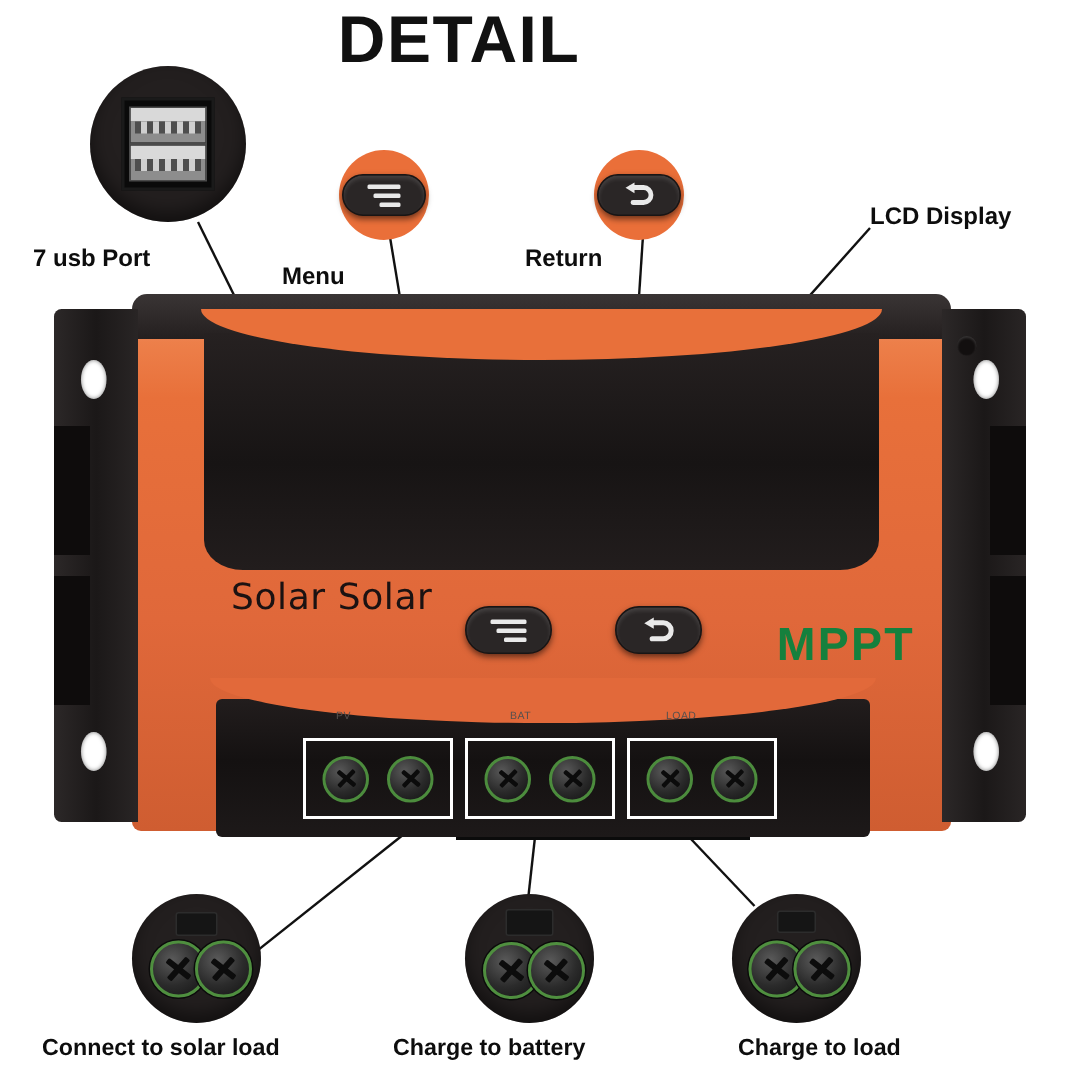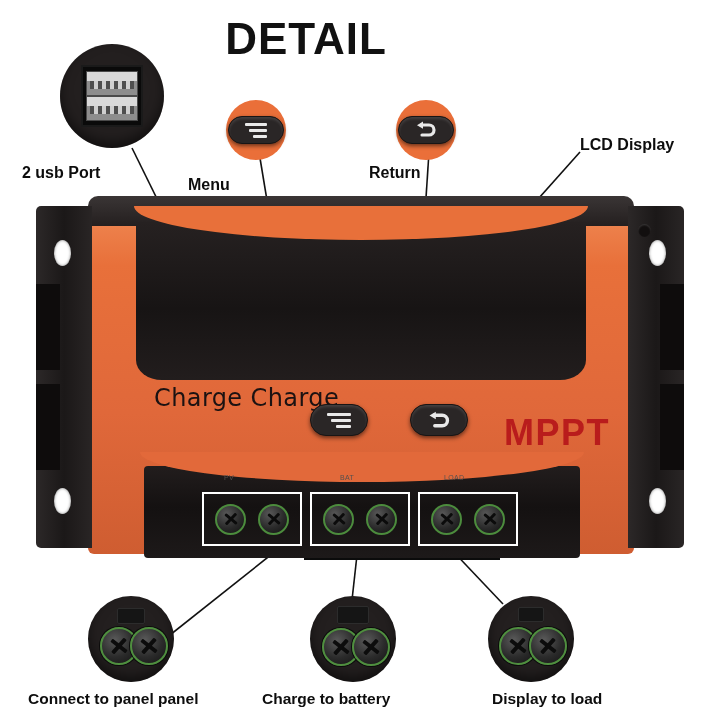--- a/index.html
+++ b/index.html
@@ -7,21 +7,21 @@
     width:720px;height:720px;
     background:#ffffff;
     font-family:"Liberation Sans", sans-serif;
     position:relative;
     overflow:hidden;
   }
   .stage{position:absolute;inset:0;}
 
   
   .title{
-    position:absolute;left:0;top:14px;width:612px;
+    position:absolute;left:0;top:2px;width:612px;
     text-align:center;
     font-size:44px;font-weight:bold;letter-spacing:1px;
     color:#111;
   }
 
   
   .lbl{
     position:absolute;
     font-size:15.5px;font-weight:bold;color:#0d0d0d;
     white-space:nowrap;
@@ -174,21 +174,21 @@
   
   .brand{
     position:absolute;left:118px;top:190px;width:230px;
     font-size:24px;font-weight:normal;color:#1b1212;
     line-height:1.08;letter-spacing:.4px;
     font-family:"DejaVu Sans", sans-serif;
   }
   .brand .l2{padding-left:14px;}
   .mppt{
     position:absolute;right:74px;top:216px;
-    font-size:36px;font-weight:bold;color:#b91c1c;letter-spacing:1.5px;
+    font-size:31px;font-weight:bold;color:#15803d;letter-spacing:1.5px;
   }
 
   
   .dev-btn{position:absolute;width:56px;height:30px;}
   .dev-btn-menu{left:274px;top:208px;}
   .dev-btn-ret{left:374px;top:208px;}
 
   
   .led{
     position:absolute;right:33px;top:28px;width:13px;height:13px;border-radius:50%;
@@ -247,42 +247,42 @@
       <line x1="503" y1="604" x2="448" y2="546"></line>
     </g>
   </svg>
 
   <div class="bubble bubble-dark" style="left:60px;top:44px;width:104px;height:104px;">
     <div class="usb-zoom">
       <div class="usb-slot"></div>
       <div class="usb-slot"></div>
     </div>
   </div>
-  <div class="lbl lbl-lg" style="left:22px;top:164px;">2 usb Port</div>
+  <div class="lbl lbl-lg" style="left:22px;top:164px;">7 usb Port</div>
 
   <div class="bubble bubble-orange" style="left:226px;top:100px;width:60px;height:60px;">
     <div class="pill" style="width:54px;height:26px;">
       <div class="menu-glyph">
         <i style="width:22px;"></i>
           <i style="width:18px;"></i>
           <i style="width:14px;"></i>
       </div>
     </div>
   </div>
   <div class="lbl lbl-lg" style="left:188px;top:176px;">Menu</div>
 
   <div class="bubble bubble-orange" style="left:396px;top:100px;width:60px;height:60px;">
     <div class="pill" style="width:54px;height:26px;">
       <svg width="26" height="18" viewBox="0 0 26 18">
         <path d="M8 4 H16 a5 5 0 0 1 0 10 H9" stroke="#e9e9e9" stroke-width="3.2" fill="none" stroke-linecap="round"></path>
         <path d="M10 0.6 L4 4.2 L10 7.8 Z" fill="#e9e9e9"></path>
       </svg>
     </div>
   </div>
-  <div class="lbl lbl-lg" style="left:350px;top:164px;margin-left:19px;">Return</div>
+  <div class="lbl lbl-lg" style="left:350px;top:164px;">Return</div>
 
   <div class="lbl lbl-lg" style="left:580px;top:136px;">LCD Display</div>
 
   <div class="device">
 
     <div class="dev-body"></div>
     <div class="dev-top-bevel"></div>
 
     <div class="bracket bracket-l">
       <div class="notch notch-a"></div>
@@ -348,21 +348,21 @@
       <div class="lcd-bat-row">
         <span>BAT</span>
         <span class="arrow-glyph" style="font-size:14px;">→</span>
       </div>
       <div class="lcd-12v">12V</div>
       <div class="lcd-value">12.6</div>
       <div class="lcd-unit">V</div>
     </div>
 
     <div class="brand">
-      <div>Charge Charge</div>
+      <div>Solar Solar</div>
     </div>
     <div class="mppt">MPPT</div>
 
     <div class="pill dev-btn dev-btn-menu">
       <div class="menu-glyph">
         <i style="width:24px;"></i>
           <i style="width:20px;"></i>
           <i style="width:15px;"></i>
       </div>
     </div>
@@ -393,33 +393,33 @@
     </div>
   </div>
 
   <div class="bubble bubble-dark" style="left:88px;top:596px;width:86px;height:86px;">
     <div class="term-zoom">
       <div class="term-tab" style="left:29px;top:12px;width:26px;height:14px;"></div>
       <div class="term-screw" style="left:12px;top:31px;"></div>
       <div class="term-screw" style="left:42px;top:31px;"></div>
     </div>
   </div>
-  <div class="lbl" style="left:28px;top:690px;">Connect to panel panel</div>
+  <div class="lbl" style="left:28px;top:690px;">Connect to solar load</div>
 
   <div class="bubble bubble-dark" style="left:310px;top:596px;width:86px;height:86px;">
     <div class="term-zoom">
       <div class="term-tab" style="left:27px;top:10px;width:30px;height:16px;"></div>
       <div class="term-screw" style="left:12px;top:32px;"></div>
       <div class="term-screw" style="left:42px;top:32px;"></div>
     </div>
   </div>
   <div class="lbl" style="left:262px;top:690px;">Charge to battery</div>
 
   <div class="bubble bubble-dark" style="left:488px;top:596px;width:86px;height:86px;">
     <div class="term-zoom">
       <div class="term-tab" style="left:30px;top:11px;width:24px;height:13px;"></div>
       <div class="term-screw" style="left:11px;top:31px;"></div>
       <div class="term-screw" style="left:41px;top:31px;"></div>
     </div>
   </div>
-  <div class="lbl" style="left:492px;top:690px;">Display to load</div>
+  <div class="lbl" style="left:492px;top:690px;">Charge to load</div>
 
 </div>
 
 </body></html>

